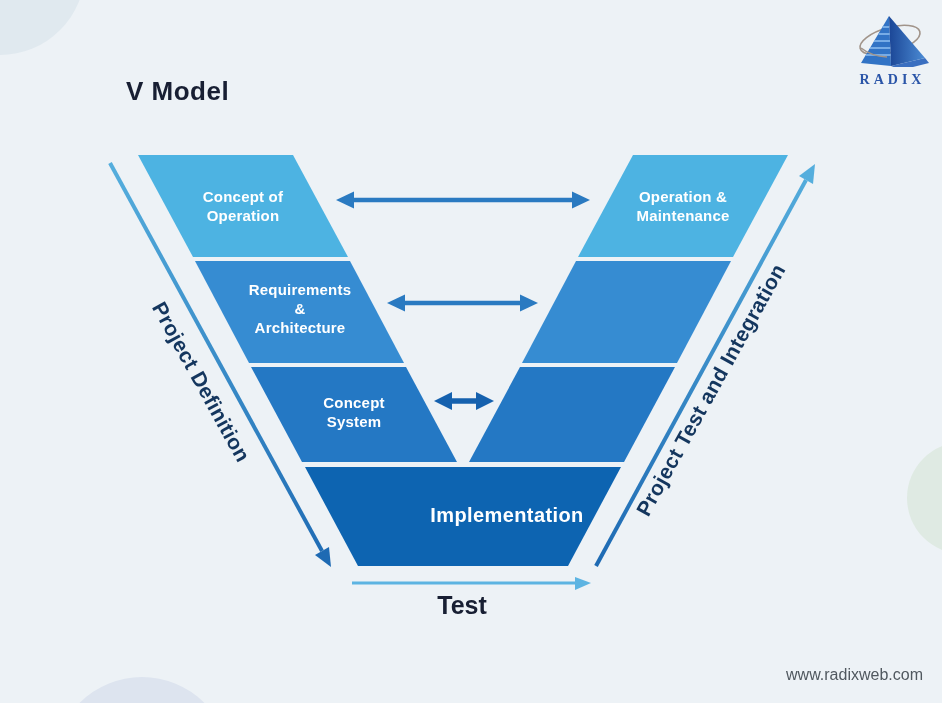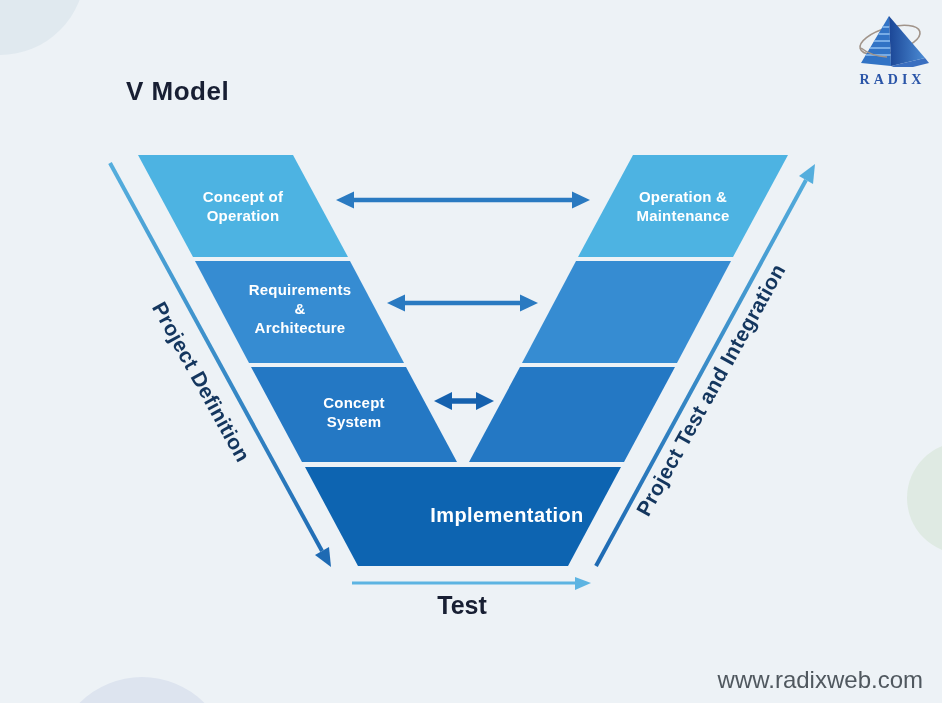--- a/index.html
+++ b/index.html
@@ -97,21 +97,21 @@
     left: 462px; top: 605px;
     transform: translate(-50%, -50%);
     font-size: 25px;
     font-weight: 700;
     color: var(--text-dark, #16233c);
   }
 
   .footer {
     position: absolute;
     right: 19px; top: 666px;
-    font-size: 24px;
+    font-size: 16px;
     color: var(--footer-text, #50585f);
   }
 </style>
 </head>
 <body>
 
 <div class="canvas">
 
   <div class="circle circle-tl"></div>
   <div class="circle circle-bl"></div>

